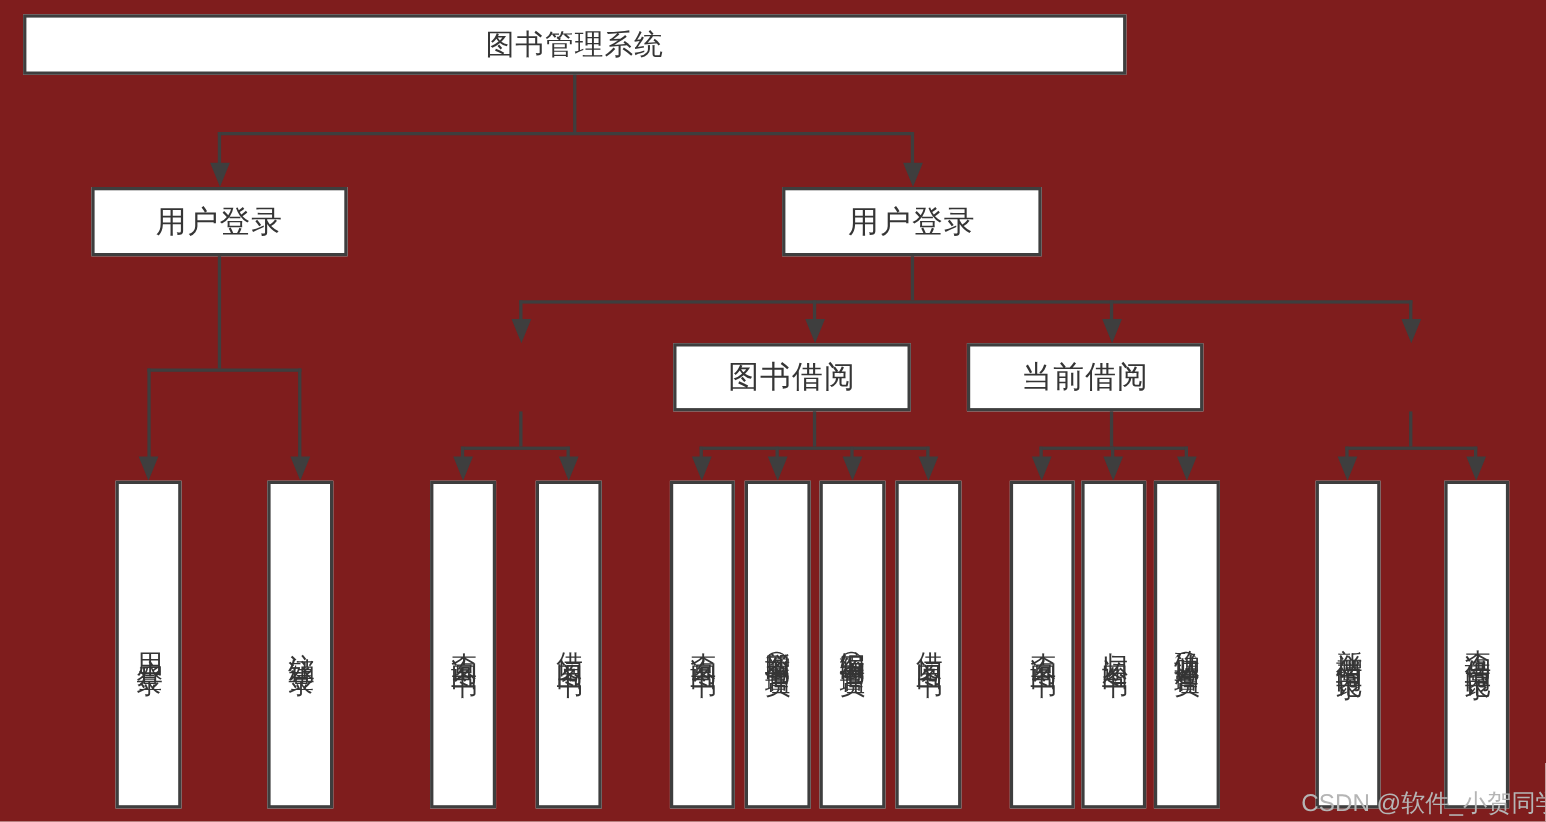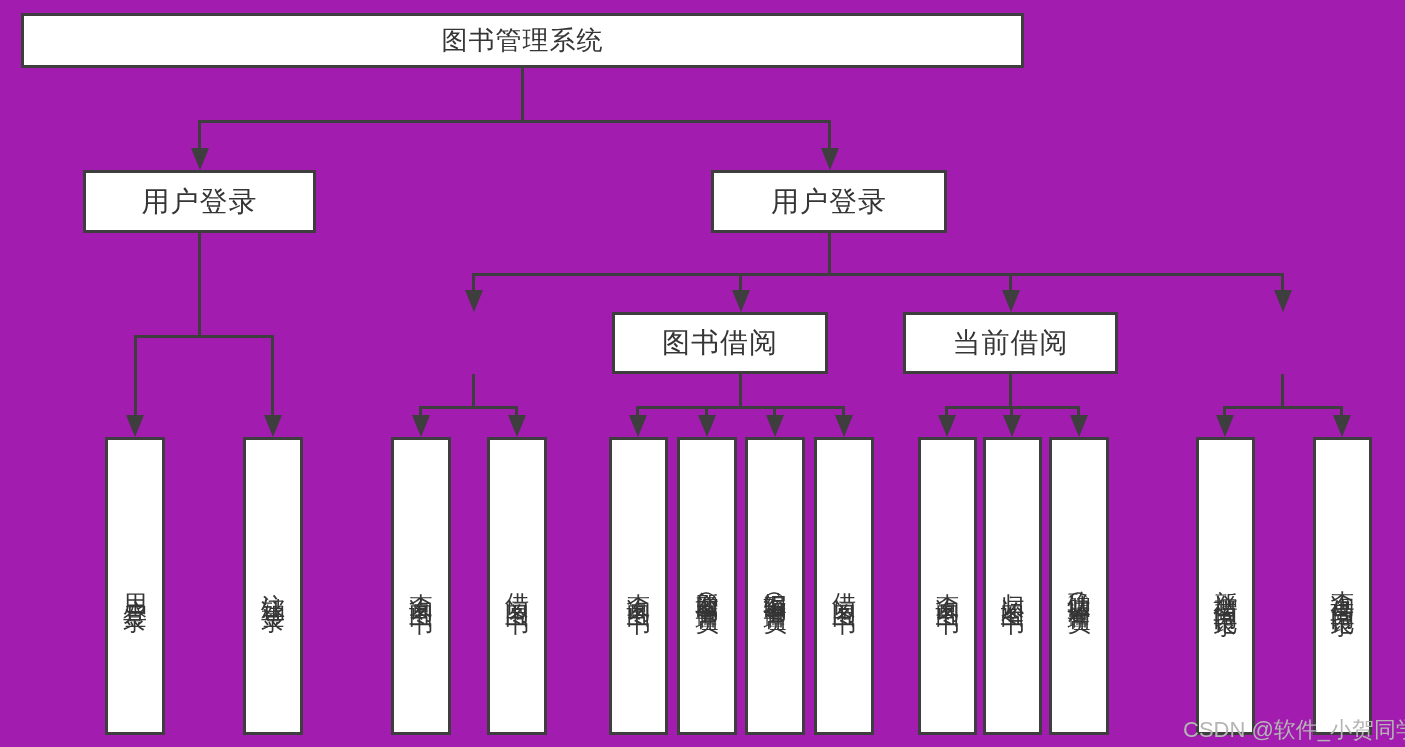--- a/index.html
+++ b/index.html
@@ -1,19 +1,19 @@
 <!DOCTYPE html>
 <html><head>
 <meta charset="utf-8">
 <style>
   html,body { margin:0; padding:0; background:#ffffff; }
   #canvas {
     position:relative;
     width:1405px; height:747px;
-    background:#a21caf;
+    background:#7f1d1d;
     font-family:"Liberation Sans", sans-serif;
     overflow:hidden;
   }
   .box {
     position:absolute;
     box-sizing:border-box;
     border:3px solid #3e3e3e;
     background:#ffffff;
     display:flex;
     align-items:center;
@@ -85,21 +85,21 @@
   <div class="vline" style="left:739px; top:273px; height:20px;"></div>
   <div class="arrow" style="left:732px; top:290px;"></div>
   <div class="vline" style="left:1009px; top:273px; height:20px;"></div>
   <div class="arrow" style="left:1002px; top:290px;"></div>
   <div class="vline" style="left:1281px; top:273px; height:20px;"></div>
   <div class="arrow" style="left:1274px; top:290px;"></div>
 
   <div class="box" style="left:612px; top:312px; width:216px; height:62px;">
     <span class="hlabel">图书借阅</span>
   </div>
-  <div class="box" style="left:903px; top:312px; width:215px; height:62px;">
+  <div class="box" style="left:879px; top:312px; width:215px; height:62px;">
     <span class="hlabel">当前借阅</span>
   </div>
 
   <div class="vline" style="left:472px; top:374px; height:32px;"></div>
   <div class="hline" style="left:419px; top:406px; width:99px;"></div>
   <div class="vline" style="left:419px; top:406px; height:13px;"></div>
   <div class="arrow" style="left:412px; top:415px;"></div>
   <div class="vline" style="left:515px; top:406px; height:13px;"></div>
   <div class="arrow" style="left:508px; top:415px;"></div>
 

